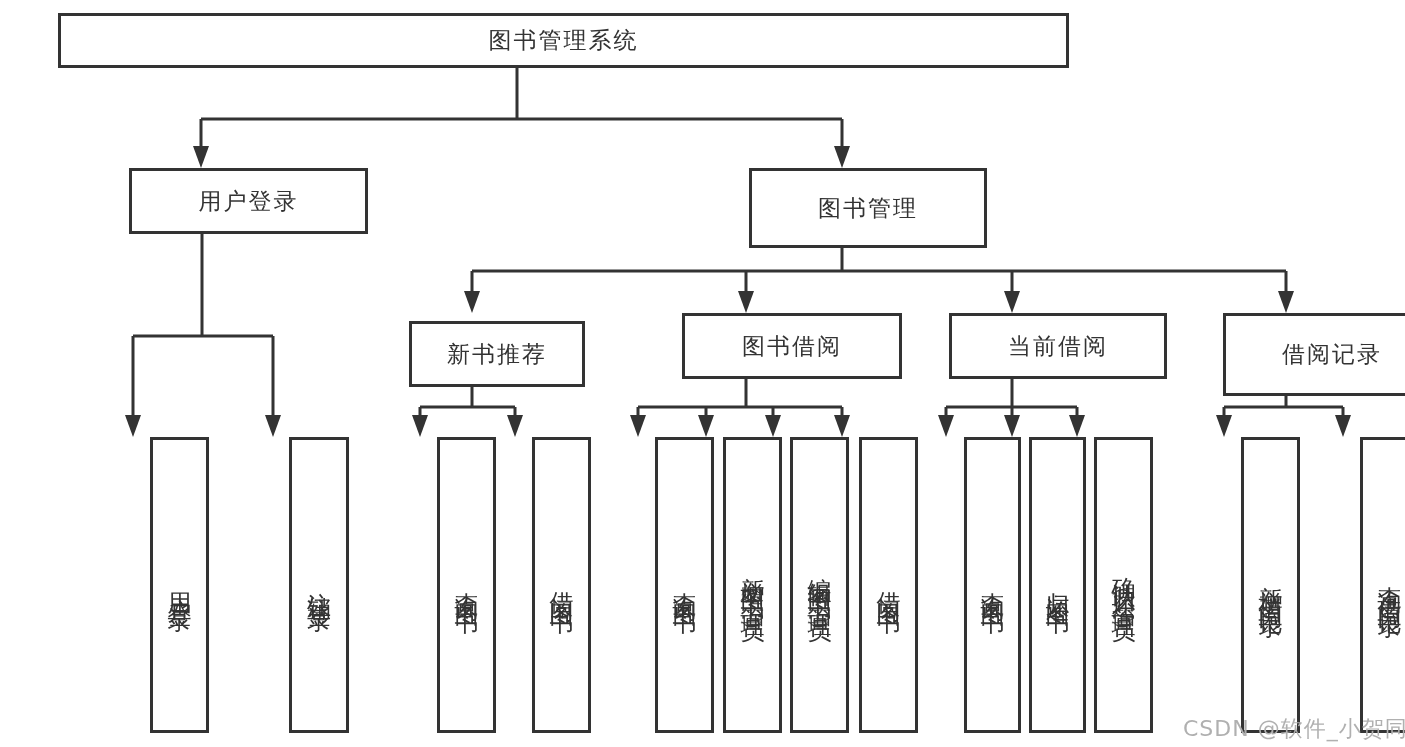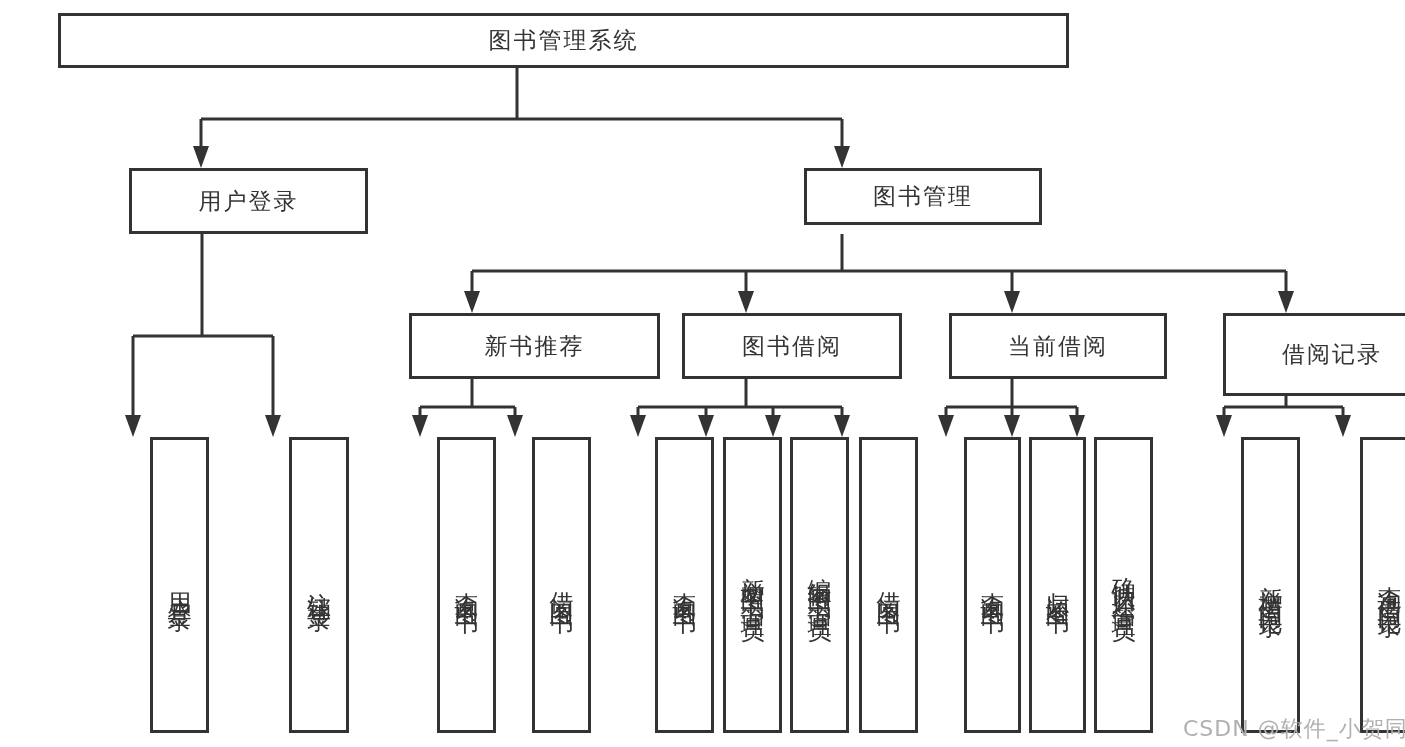--- a/index.html
+++ b/index.html
@@ -88,25 +88,25 @@
     </g>
   </svg>
 
   <div class="box" style="left:12px; top:13px; width:1011px; height:55px;">
     <span class="h-label">图书管理系统</span>
   </div>
 
   <div class="box" style="left:83px; top:168px; width:239px; height:66px;">
     <span class="h-label">用户登录</span>
   </div>
-  <div class="box" style="left:758px; top:168px; width:238px; height:57px;">
+  <div class="box" style="left:703px; top:168px; width:238px; height:80px;">
     <span class="h-label">图书管理</span>
   </div>
 
-  <div class="box" style="left:363px; top:313px; width:251px; height:66px;font-family:Liberation Mono, monospace;">
+  <div class="box" style="left:363px; top:321px; width:176px; height:66px;font-family:Liberation Mono, monospace;">
     <span class="h-label">新书推荐</span>
   </div>
   <div class="box" style="left:903px; top:313px; width:218px; height:66px;">
     <span class="h-label">当前借阅</span>
   </div>
   <div class="box" style="left:636px; top:313px; width:220px; height:66px;">
     <span class="h-label">图书借阅</span>
   </div>
   <div class="box" style="left:1177px; top:313px; width:218px; height:83px;">
     <span class="h-label">借阅记录</span>

